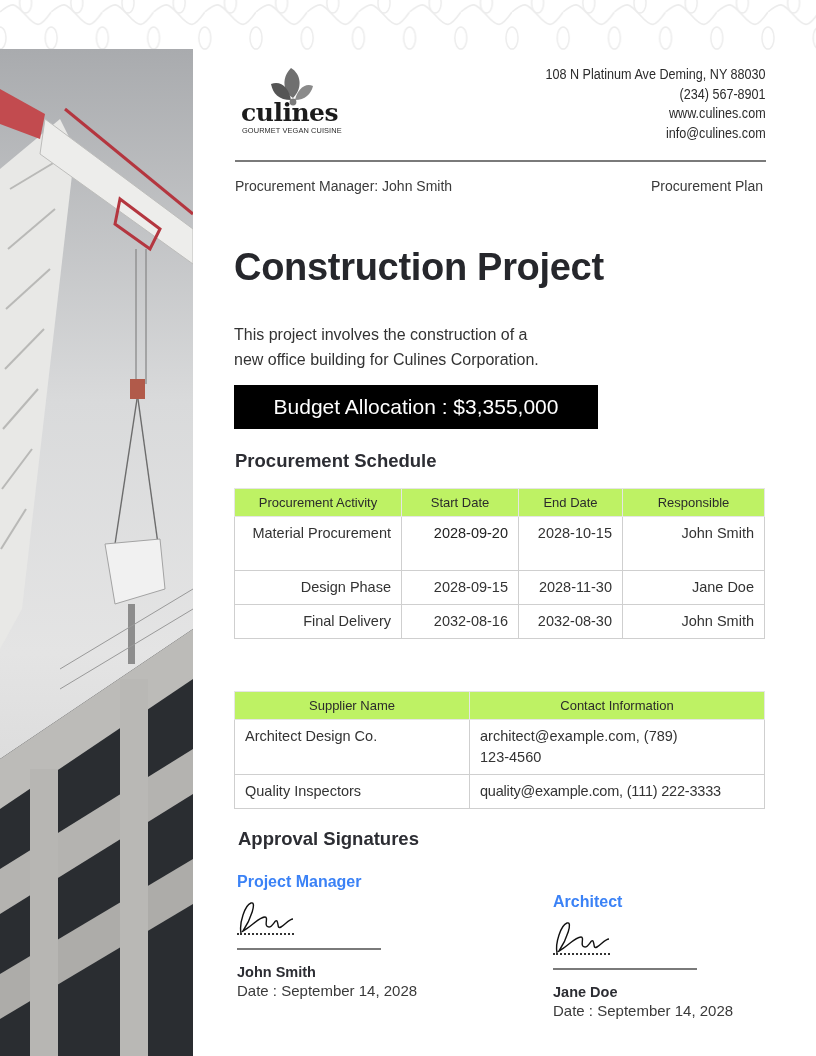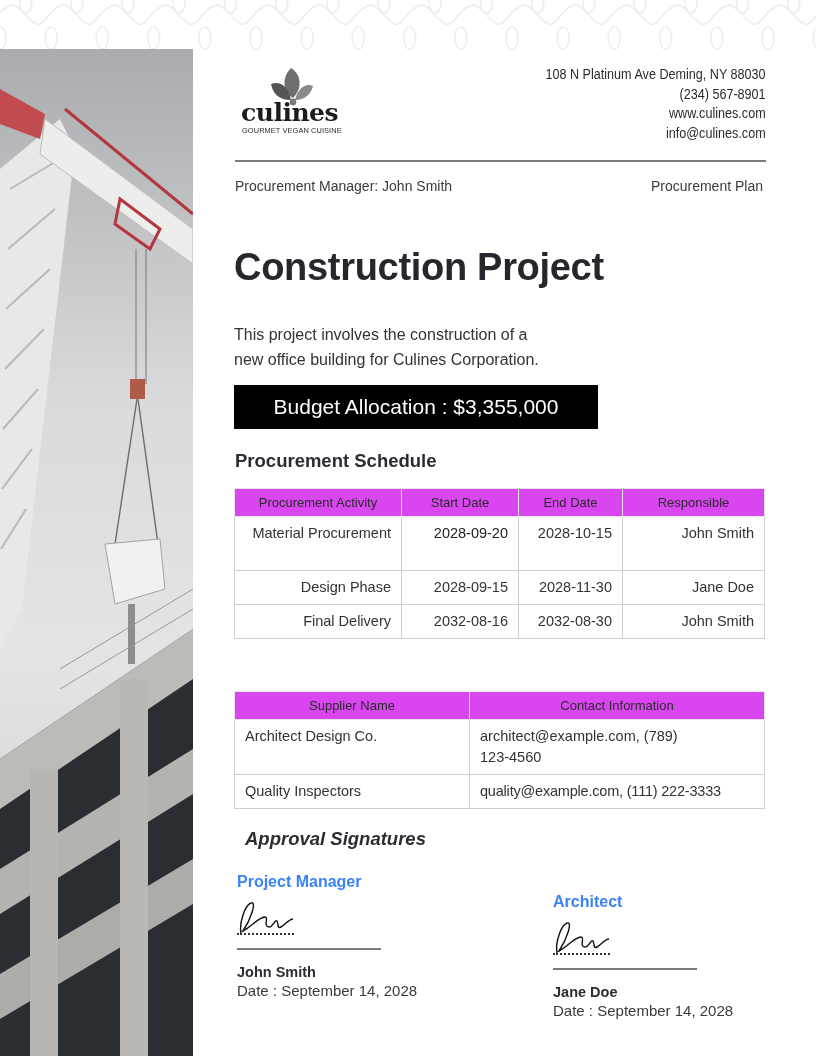--- a/index.html
+++ b/index.html
@@ -31,21 +31,21 @@
 
     .title { position: absolute; left: 0; top: 246px; font-family: "Liberation Sans", sans-serif; font-weight: bold; font-size: 38px; color: #26272c; letter-spacing: -0.3px; white-space: nowrap; }
 
     .intro { position: absolute; left: 0; top: 322px; width: 330px; font-size: 16px; line-height: 25px; color: #333333; }
 
     .budget { position: absolute; left: 0; top: 385px; width: 364px; height: 44px; background: #000000; color: #ffffff; font-size: 21px; display: flex; align-items: center; justify-content: center; white-space: nowrap; }
 
     .section-heading { position: absolute; font-weight: bold; font-size: 18.5px; color: #2c2d33; white-space: nowrap; }
 
     table { position: absolute; border-collapse: collapse; table-layout: fixed; font-size: 14.5px; color: #333333; }
-    th { background: #d946ef; font-weight: normal; font-size: 13px; color: #2b2b2b; height: 28px; text-align: center; border: 1px solid #e5e5e5; }
+    th { background: #bef264; font-weight: normal; font-size: 13px; color: #2b2b2b; height: 28px; text-align: center; border: 1px solid #e5e5e5; }
     td { border: 1px solid #cfcfcf; padding: 6px 10px; vertical-align: top; line-height: 21px; }
 
     .sched { left: 0; top: 488px; width: 530px; }
     .sched td { height: 32px; text-align: right; }
     .supp { left: 0; top: 691px; width: 530px; }
 
     .sig-block { position: absolute; width: 180px; }
     .sig-role { font-weight: bold; font-size: 16px; color: #3b82f6; }
     .sig-scribble { position: relative; height: 46px; margin-top: 2px; }
     .sig-scribble svg { position: absolute; left: 0; top: 4px; }
@@ -213,21 +213,21 @@
         <td style="height:54px">Architect Design Co.</td>
         <td style="padding-right:70px">architect@example.com, (789) 123-4560</td>
       </tr>
       <tr>
         <td>Quality Inspectors</td>
         <td style="white-space:nowrap; letter-spacing:-0.2px">quality@example.com, (111) 222-3333</td>
       </tr>
     </tbody>
   </table>
 
-  <h2 class="section-heading" style="left:11px; top:828px;font-style:italic;">Approval Signatures</h2>
+  <h2 class="section-heading" style="left:4px; top:828px;">Approval Signatures</h2>
 
   <div class="sig-block" style="left:3px; top:873px;">
     <div class="sig-role">Project Manager</div>
     <div class="sig-scribble">
       <svg width="60" height="40" viewBox="0 0 60 40">
         <path d="M4 36 C 2 26, 8 8, 14 6 C 20 4, 14 22, 6 34 C 14 30, 22 20, 28 20 C 32 20, 26 30, 32 30 C 36 30, 38 22, 40 24 C 42 28, 40 32, 44 30 C 48 28, 52 22, 56 22" fill="none" stroke="#111" stroke-width="1.4"></path>
       </svg>
       <div class="sig-dots"></div>
     </div>
     <div class="sig-line"></div>

